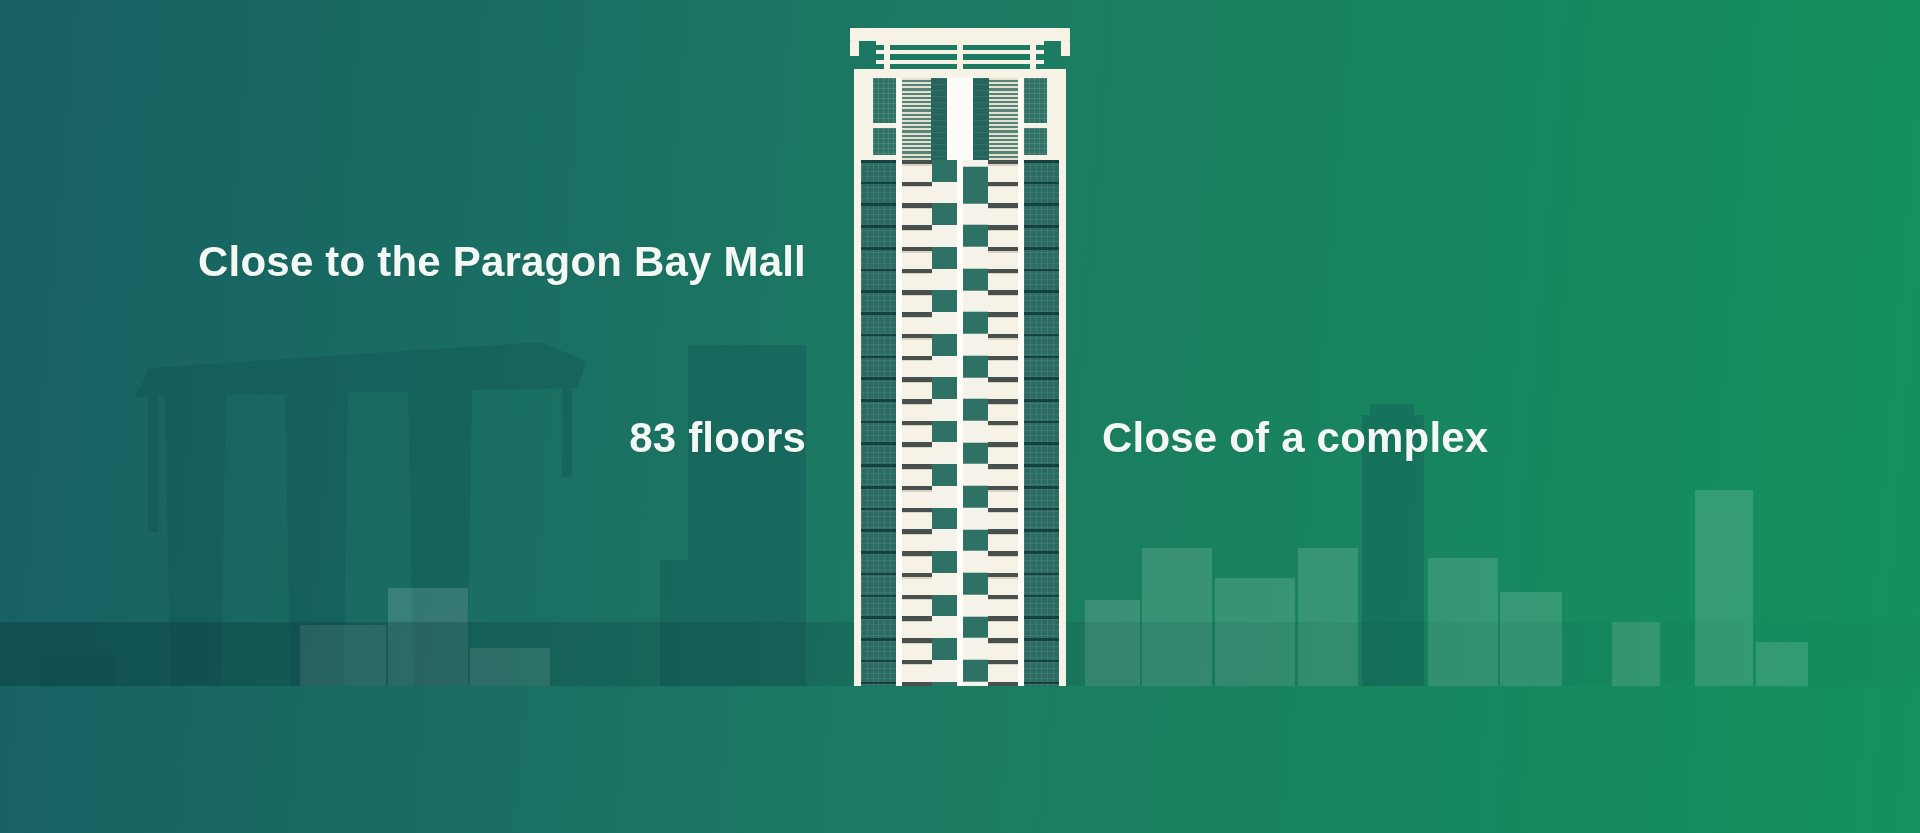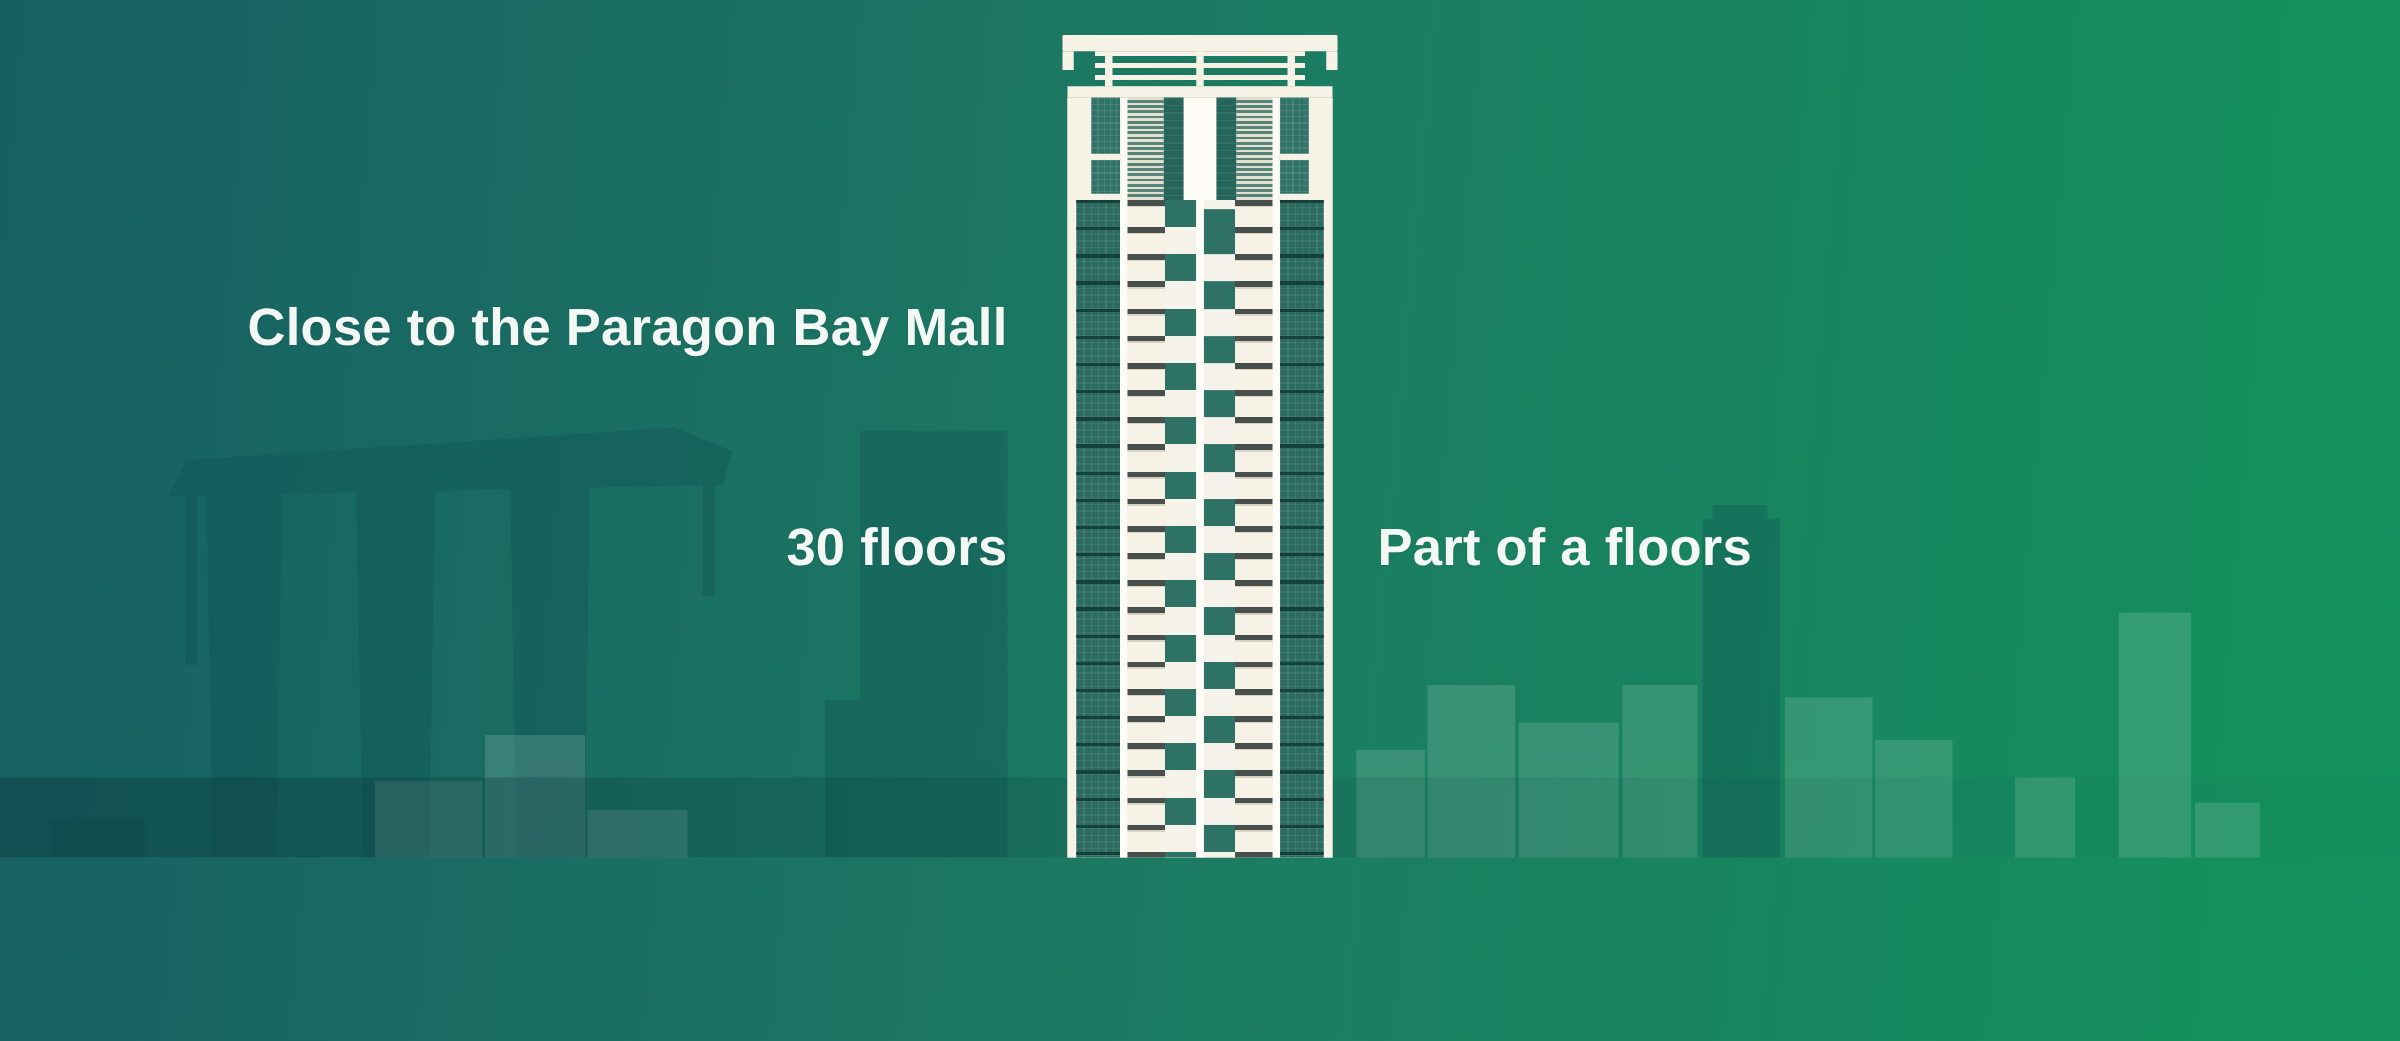--- a/index.html
+++ b/index.html
@@ -198,22 +198,22 @@
         <div class="panel"></div>
         <div class="panel"></div>
         <div class="panel"></div>
         <div class="panel"></div>
         <div class="panel"></div>
       </div>
     </div>
   </div>
 
   <div class="feature f-mall">Close to the Paragon Bay Mall</div>
-  <div class="feature f-floors">30 floors</div>
-  <div class="feature f-complex">Part of a floors</div>
+  <div class="feature f-floors">83 floors</div>
+  <div class="feature f-complex">Close of a complex</div>
 
   <div class="logo">
     <svg viewBox="0 0 94 94" width="94" height="94" xmlns="http://www.w3.org/2000/svg">
       <circle cx="52" cy="37" r="27.5" fill="none" stroke="var(--logo)" stroke-width="8"></circle>
       <line x1="32.5" y1="56.5" x2="14" y2="75" stroke="var(--logo)" stroke-width="12" stroke-linecap="round"></line>
       <path fill="var(--logo)" d="M52 19 L77 37 L71.5 37 L71.5 53 L58.5 53 L58.5 45.5 A6.5 6.5 0 0 0 45.5 45.5 L45.5 53 L32.5 53 L32.5 37 L27 37 Z"></path>
     </svg>
   </div>
 
 </div>

